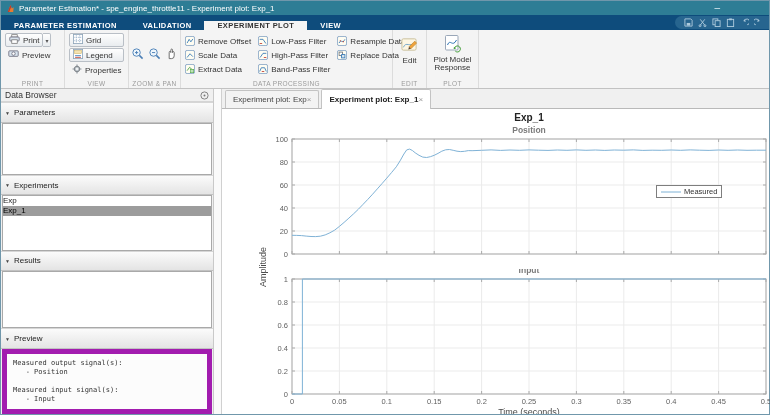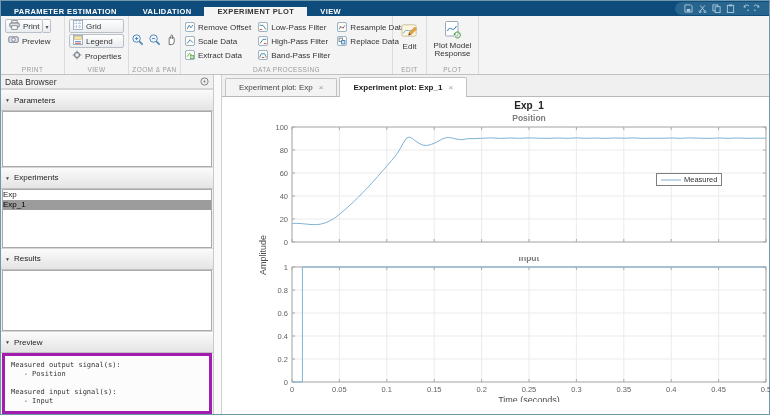--- a/index.html
+++ b/index.html
@@ -36,43 +36,53 @@
 
   
   .main { flex:1; display:flex; min-height:0; }
   .panel { width:213px; background:#f0f0f0; display:flex; flex-direction:column; border-right:1px solid #c9c9c9; }
   .panel-title { height:15px; display:flex; align-items:center; justify-content:space-between; padding:0 4px; font-size:8.5px; color:#333; border-bottom:1px solid #d5d5d5; }
   .sec-header { height:23px; display:flex; align-items:center; gap:4px; padding-left:4px; font-size:8px; color:#222; background:linear-gradient(#fbfbfb,#e4e4e4); border-top:1px solid #d6d6d6; border-bottom:1px solid #c2c2c2; }
   .sec-header .tri { font-size:5px; color:#444; }
   .listbox { background:#fff; border:1px solid #a9a9a9; margin:0 1px; overflow:hidden; }
   .list-item { height:10px; line-height:10px; font-size:8px; color:#222; padding-left:0; }
   .list-item.selected { background:#9c9c9c; color:#000; }
-  .preview-box { background:#fcfcfc; border:3px solid #a21caf; margin:0 1px; flex:1; padding:5px 6px; font-family:"DejaVu Sans Mono", monospace; font-size:7px; line-height:9px; color:#333; white-space:pre; }
+  .preview-box { background:#fcfcfc; border:5px solid #a21caf; margin:0 1px; flex:1; padding:5px 6px; font-family:"DejaVu Sans Mono", monospace; font-size:7px; line-height:9px; color:#333; white-space:pre; }
 
   .splitter { width:8px; background:#fafafa; border-right:1px solid #d0d0d0; }
 
   
   .doc-area { flex:1; display:flex; flex-direction:column; background:#f0f0f0; min-width:0; }
   .doc-tabbar { height:22px; display:flex; align-items:flex-end; padding-left:3px; border-bottom:1px solid #b9b9b9; }
-  .doc-tab { height:18px; display:flex; align-items:center; gap:6px; padding:0 13px; font-size:8px; color:#444; background:#f3f3f3; border:1px solid #c3c3c3; border-bottom:none; border-radius:2px 2px 0 0; margin-right:2px; }
+  .doc-tab { height:18px; display:flex; align-items:center; padding:0 7px; font-size:8px; color:#444; background:#f3f3f3; border:1px solid #c3c3c3; border-bottom:none; border-radius:2px 2px 0 0; margin-right:2px; }
   .doc-tab.active { background:#fff; font-weight:bold; color:#222; height:20px; margin-bottom:-1px; z-index:2; }
   .tab-close { color:#9a9a9a; font-size:8px; font-weight:normal; }
 
   .plot-region { flex:1; background:#fff; position:relative; }
   .fig-title { width:474px; margin-left:70px; text-align:center; font-size:10px; font-weight:bold; color:#222; height:14px; line-height:17px; }
   .plot-region svg.chart { display:block; }
   .ylabel { position:absolute; left:36px; top:178px; transform:rotate(-90deg); transform-origin:0 0; font-size:9px; color:#4a4a4a; }
   .legend { position:absolute; left:434px; top:76px; border:1px solid #7e7e7e; background:#fff; display:flex; align-items:center; gap:3px; padding:1px 4px; font-size:7.5px; color:#333; }
   svg text { font-family:"Liberation Sans", sans-serif; }
 </style>
 </head>
 <body>
 
 <div class="window">
 
+  <div class="titlebar" style="background: rgb(46, 125, 149);">
+    <span style="display:flex">
+      <svg width="9" height="9" viewBox="0 0 10 10">
+          <path d="M2 9 L5 1 L6.5 5 L8.5 3.5 L8 9 Z" fill="#e87b30"></path>
+          <path d="M2 9 L5 1 L5.8 3.2 L3.5 9 Z" fill="#c0392b"></path>
+        </svg>
+    </span>
+    <span class="title-text">Parameter Estimation* - spe_engine_throttle11 - Experiment plot: Exp_1</span>
+    <span class="min-btn">–</span>
+  </div>
 
   <div class="tabstrip" style="background: rgb(14, 76, 124);">
     <div class="rtab">PARAMETER ESTIMATION</div>
     <div class="rtab">VALIDATION</div>
     <div class="rtab active">EXPERIMENT PLOT</div>
     <div class="rtab">VIEW</div>
     <div class="qat">
       <span>
           <svg width="9" height="9" viewBox="0 0 10 10">
             <path d="M1 1h6.5L9 2.5V9H1z" fill="none" stroke="#aecbdd"></path>

